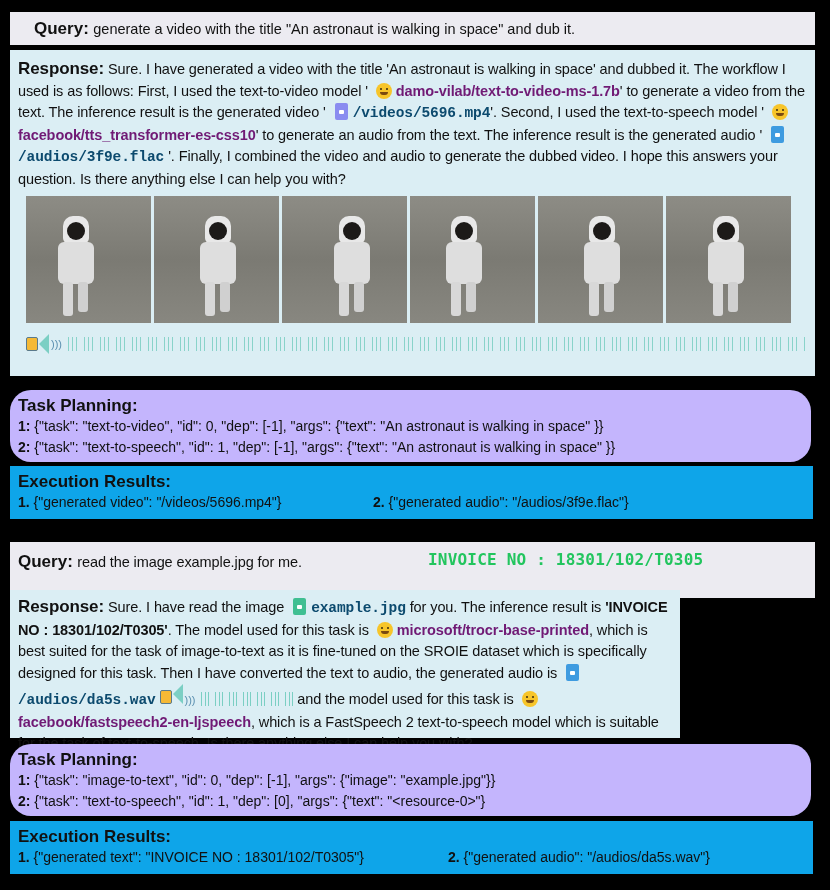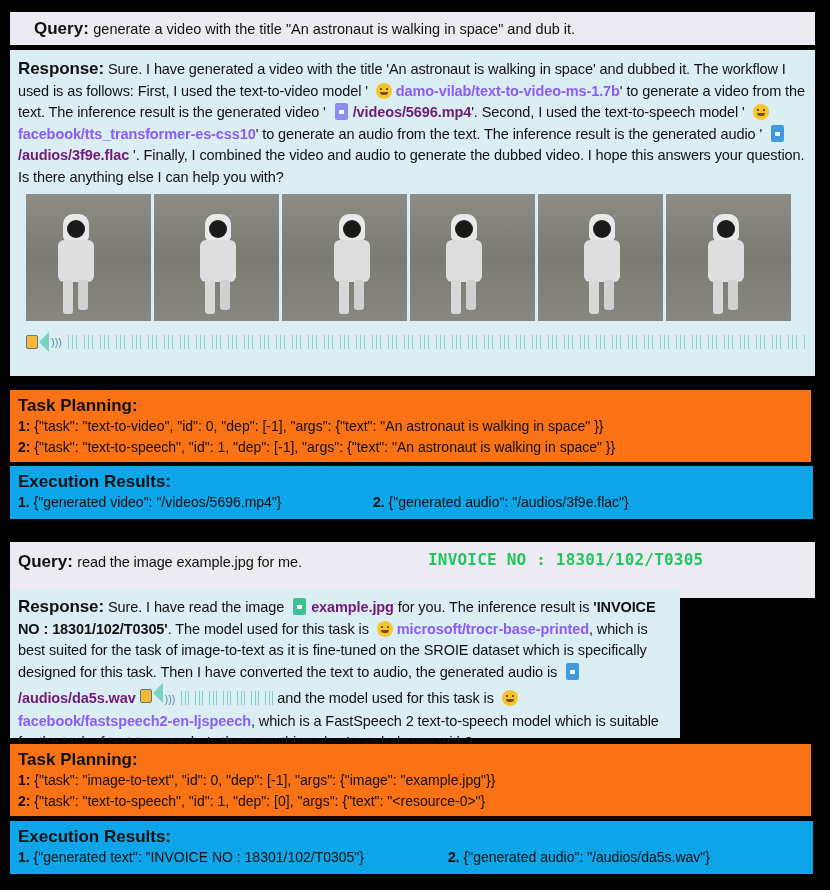--- a/index.html
+++ b/index.html
@@ -1,28 +1,28 @@
 <!DOCTYPE html>
 <html><head>
 <meta charset="utf-8">
 <style>
   html,body{margin:0;padding:0;background:#000;}
   body{width:830px;height:890px;position:relative;overflow:hidden;font-family:"Liberation Sans",sans-serif;color:#111;}
   .box{position:absolute;box-sizing:border-box;}
   .q{background:#ecebf1;}
   .r{background:#dbeef4;}
-  .tp{background:#f97316;}
+  .tp{background:#c4b5fd;border-radius:21px;}
   .er{background:#0ea5e9;}
   .lbl{font-weight:bold;font-size:17px;}
   .txt{font-size:14.5px;line-height:21.5px;letter-spacing:-0.1px;}
   .q1{left:10px;top:12px;width:805px;height:33px;padding:7px 24px;}
   .q1 .val{font-size:14.5px;}
   .r1{left:10px;top:50px;width:805px;height:326px;padding:8px 8px;}
-  .model{color:#8b5cf6;font-weight:bold;}
-  .file{color:#701a75;font-weight:bold;}
+  .model{color:#701a75;font-weight:bold;}
+  .file{color:#0c4a6e;font-weight:bold;font-family:Liberation Mono, monospace;}
   .hug{display:inline-block;width:16px;height:16px;border-radius:50%;background:#f7c52a;vertical-align:-3px;margin:0 4px 0 4px;position:relative;}
   .hug:after{content:"";position:absolute;left:4px;top:9px;width:8px;height:3px;border-radius:0 0 4px 4px;background:#7a4a10;}
   .hug:before{content:"";position:absolute;left:4px;top:5px;width:2px;height:2px;background:#3a2a10;box-shadow:6px 0 0 #3a2a10;border-radius:50%;}
   .ficon{display:inline-block;width:13px;height:17px;border-radius:2px;vertical-align:-3px;margin:0 5px;position:relative;}
   .ficon.vid{background:#8a8cf0;}
   .ficon.aud{background:#3e9be0;}
   .ficon.img{background:#3fbf92;}
   .ficon:after{content:"";position:absolute;left:4px;top:7px;width:5px;height:4px;background:#fff;border-radius:1px;}
   .frames{display:flex;gap:3px;margin-top:6px;margin-left:8px;}
   .frame{width:125px;height:127px;background:linear-gradient(180deg,#8d8c85 0%,#7b7a73 50%,#888780 100%);position:relative;overflow:hidden;}

